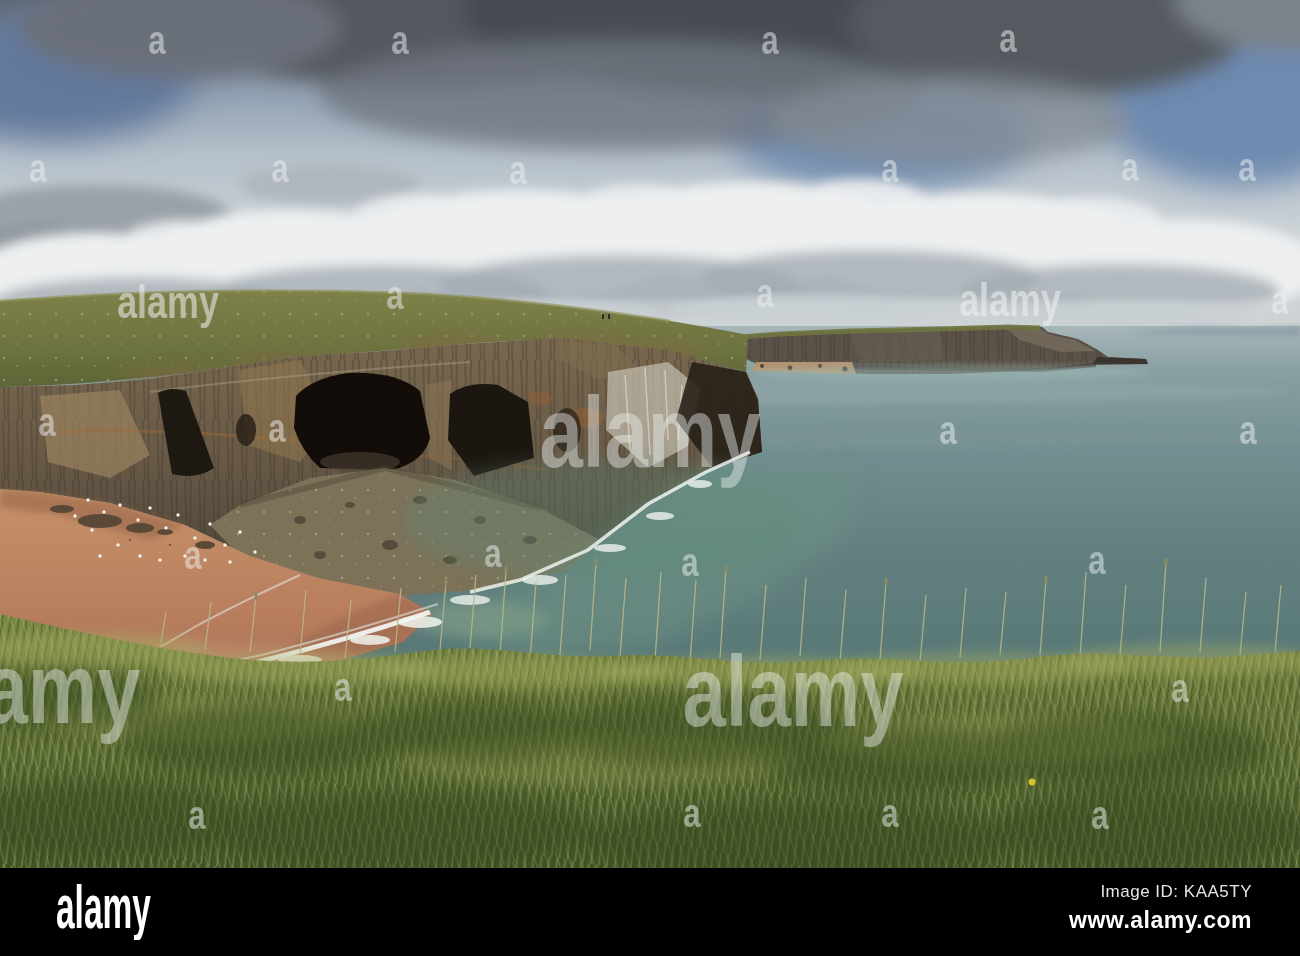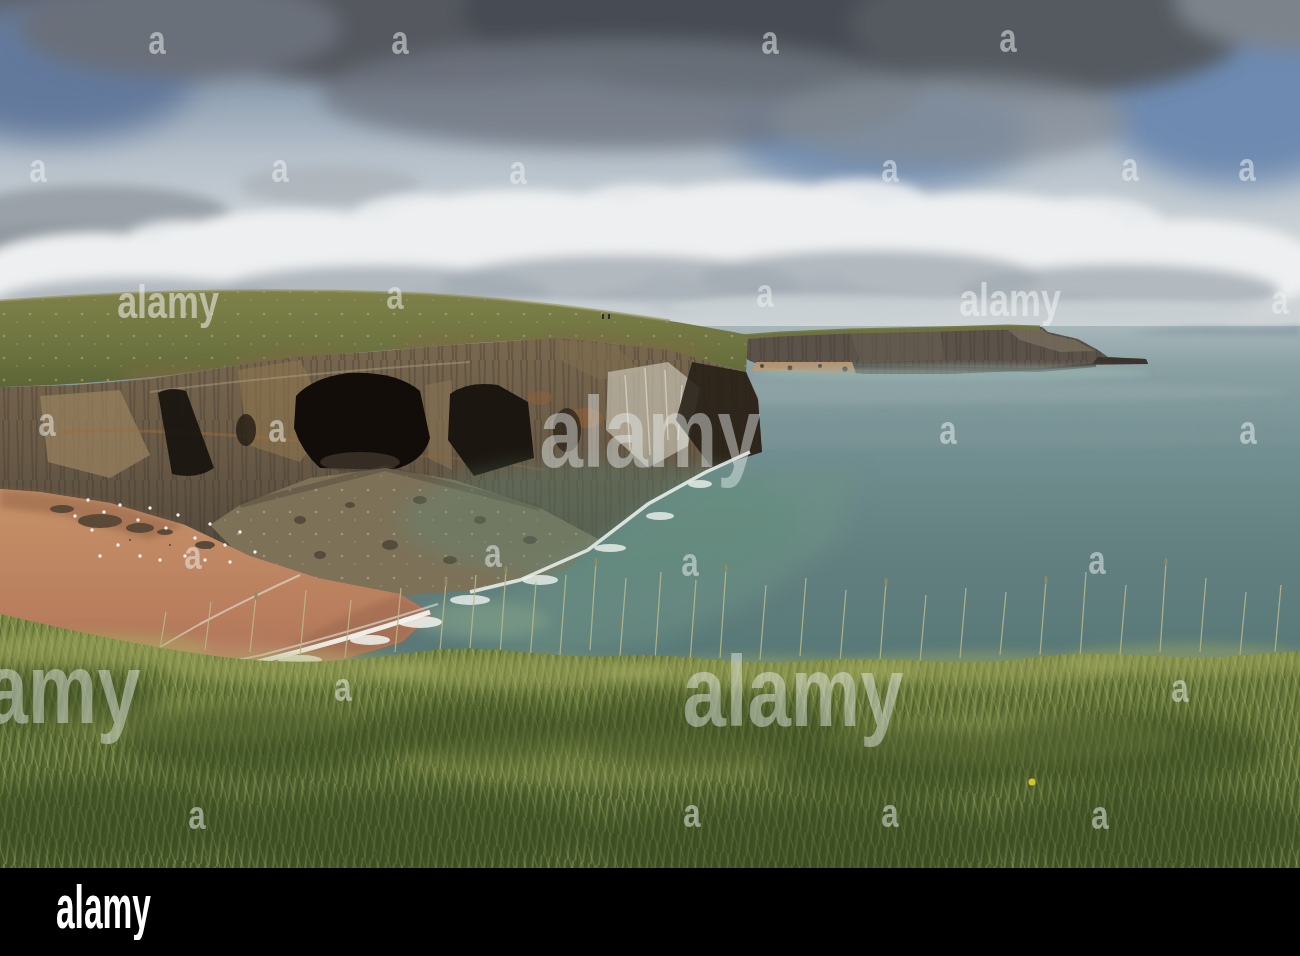--- a/index.html
+++ b/index.html
@@ -387,14 +387,18 @@
       <span class="wm wm-a" style="left: 1100px; top: 815px;">a</span>
       <span class="wm wm-s" style="left: 168px; top: 302px;">alamy</span>
       <span class="wm wm-s" style="left: 1010px; top: 300px;">alamy</span>
       <span class="wm wm-b" style="left: 650px; top: 432px;">alamy</span>
       <span class="wm wm-b" style="left: 793px; top: 691px;">alamy</span>
       <span class="wm wm-b" style="left: 30px; top: 688px;">alamy</span>
     </div>
 
   <div class="footer">
     <div class="brand">alamy</div>
+    <div class="credits">
+      <div class="credit-id">Image ID: KAA5TY</div>
+      <div class="credit-url">www.alamy.com</div>
+    </div>
   </div>
 </div>
 
 </body></html>

